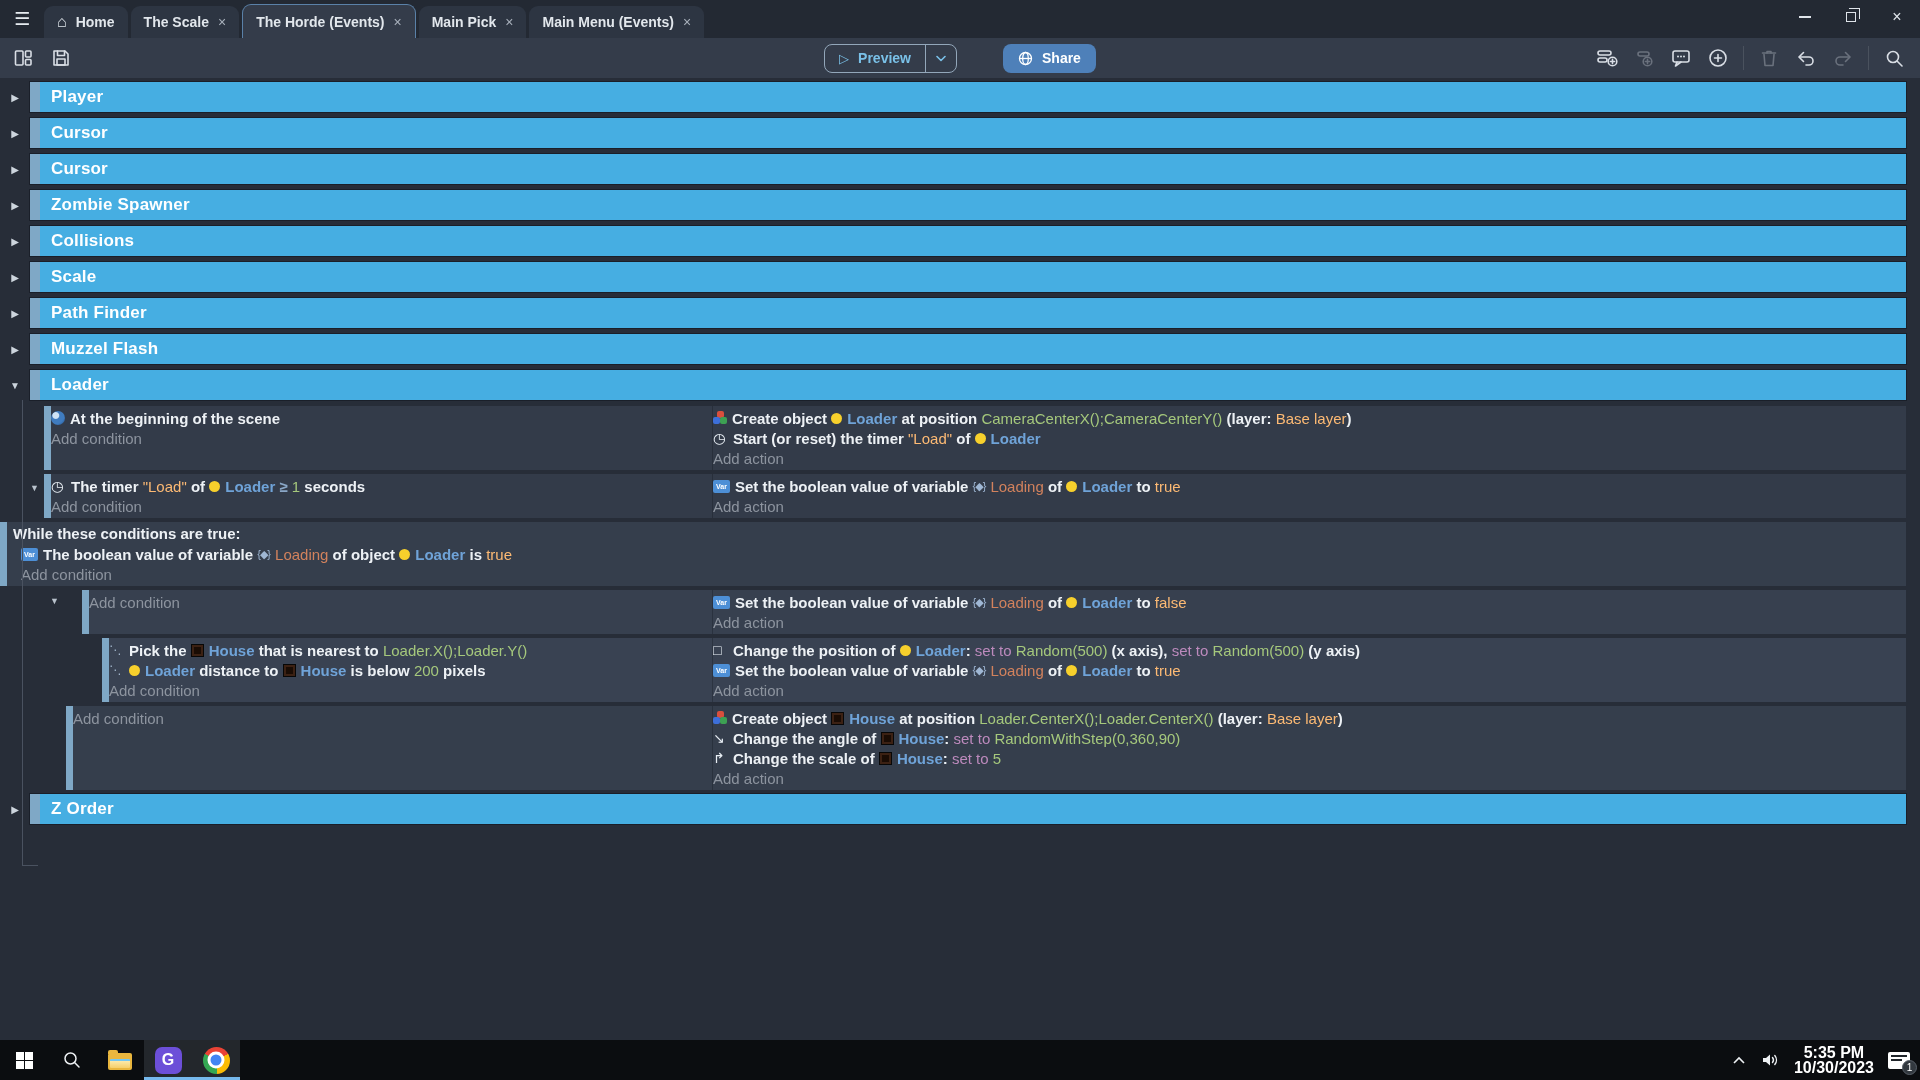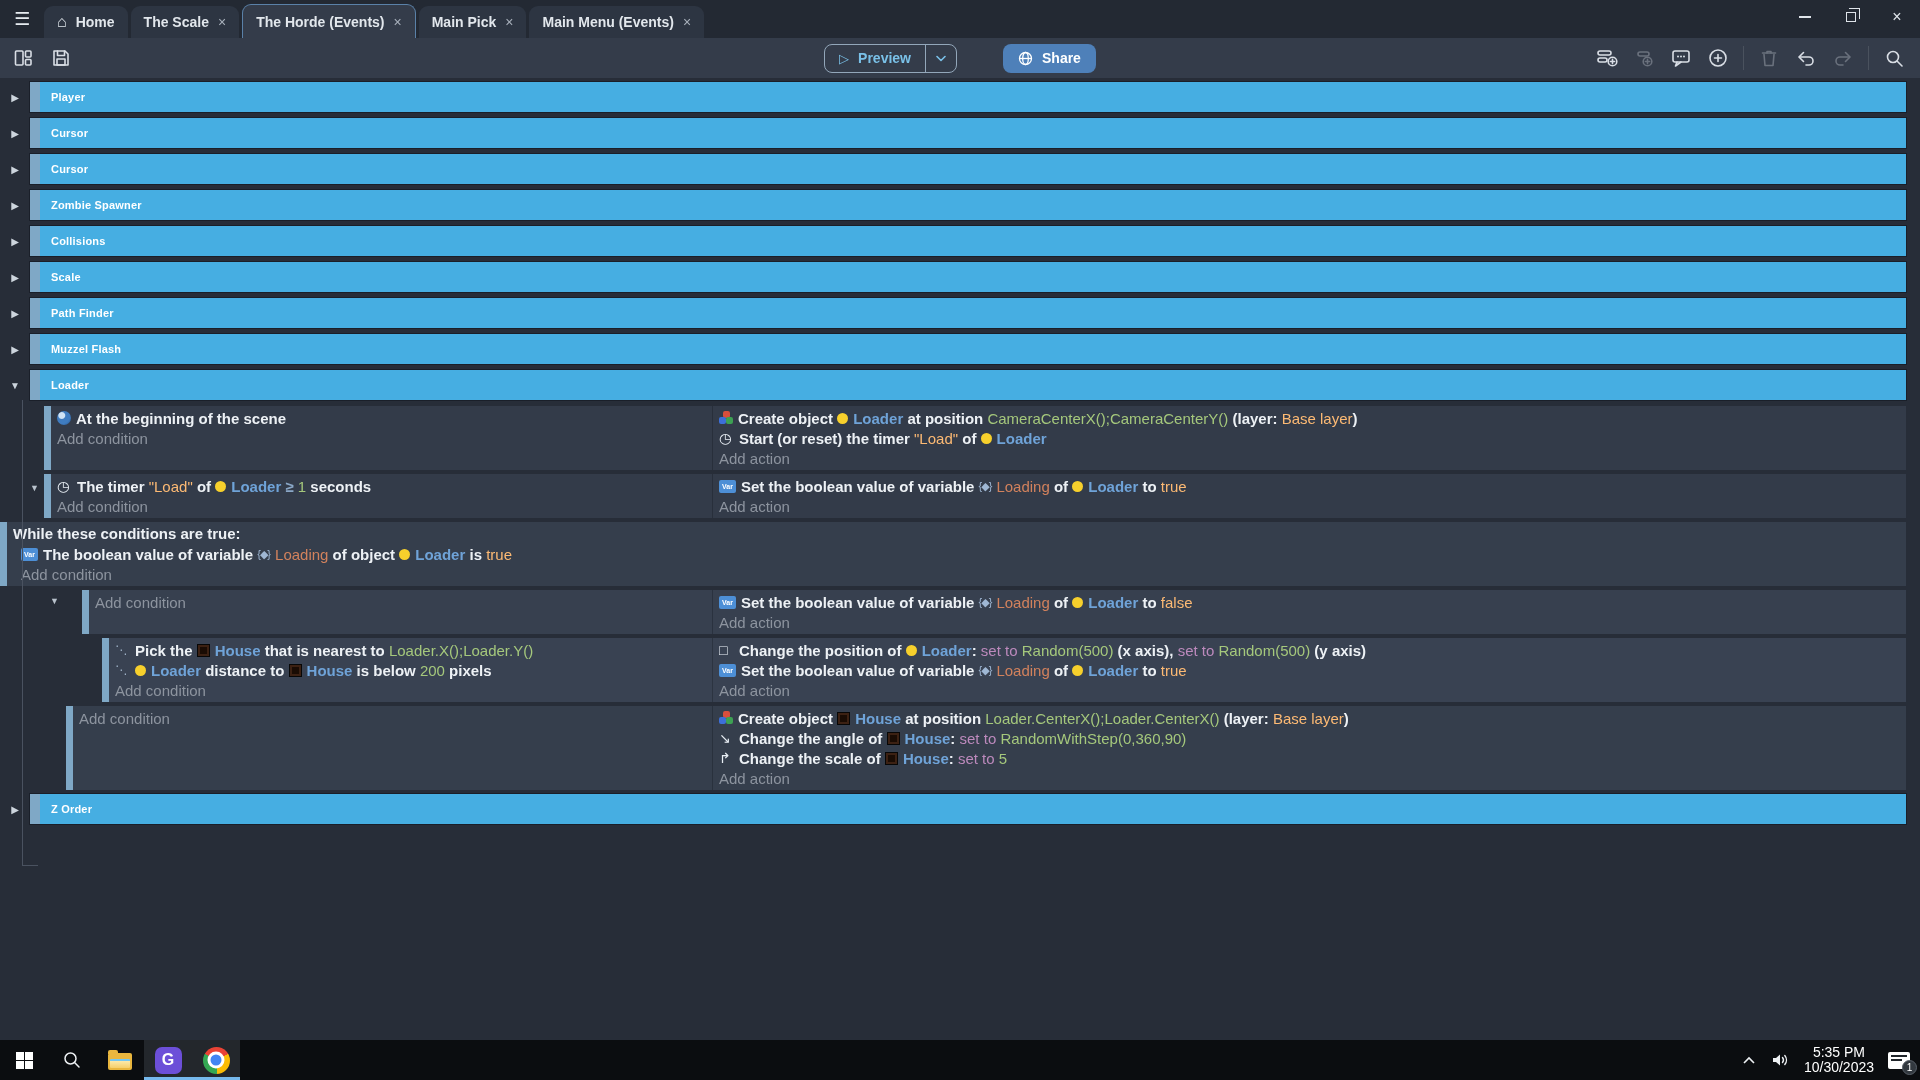--- a/index.html
+++ b/index.html
@@ -43,31 +43,31 @@
   .stroke-on  { stroke:#d9dee5; fill:none; stroke-width:1.6; stroke-linecap:round; stroke-linejoin:round; }
   .stroke-off { stroke:#6a717d; fill:none; stroke-width:1.6; stroke-linecap:round; stroke-linejoin:round; }
 
   
   .sheet { position:absolute; top:78px; left:0; right:0; bottom:40px; background:#272d38; padding-top:4px; overflow:hidden; }
   .group-row { display:flex; align-items:center; height:30px; margin-bottom:6px; }
   .g-arrow { width:30px; text-align:center; color:#cdd5dd; font-size:10px; cursor:pointer; }
   .g-bar { flex:1; height:30px; background:#46aee2; display:flex; align-items:center; margin-right:14px;
     box-shadow:0 0 0 1px rgba(10,16,24,.45); cursor:pointer; }
   .g-handle { width:10px; height:30px; background:#7fa8c6; margin-right:11px; }
-  .g-label { color:#fff; font-size:11px; font-weight:600; letter-spacing:.2px; }
+  .g-label { color:#fff; font-size:17px; font-weight:600; letter-spacing:.2px; }
 
   #loader-content { position:relative; }
   .evt-block { display:flex; background:#333b49; border-left:7px solid #7fa8c6; margin:0 14px 4px 0; }
   .evt-block.lvl1 { background:#353e4c; }
   .evt-block.lvl2 { background:#37404f; }
   .evt-block.lvl3 { background:#394252; }
   .block-left  { padding:2px 0; }
   .block-right { flex:1; padding:2px 0; border-left:1px solid rgba(20,26,34,.35); }
   .while-block { display:block; background:#353e4c; border-left:7px solid #7fa8c6; margin:0 14px 4px 0; padding:2px 0; }
-  .evt-line { display:flex; align-items:center; height:20px; padding-left:6px; font-size:15px; white-space:pre; cursor:pointer; }
+  .evt-line { display:flex; align-items:center; height:20px; font-size:15px; white-space:pre; cursor:pointer; }
   .while-hline { height:20px; line-height:20px; padding-left:6px; color:#edf1f5; font-weight:700; font-size:15px; }
   .while-block .evt-line { padding-left:14px; }
   .sub-arrow { position:absolute; color:#b9c2cc; font-size:9px; }
 
   .sg-w   { color:#edf1f5; font-weight:600; }
   .sg-g   { color:#8d949f; font-weight:400; }
   .sg-obj { color:#6fa3d8; font-weight:700; }
   .sg-expr{ color:#a5c87c; }
   .sg-str { color:#fdba74; }
   .sg-var { color:#d2825d; }
@@ -109,21 +109,21 @@
   .folder::before { content:""; position:absolute; top:-3px; left:0; width:10px; height:4px; background:#e9b63e; border-radius:2px 2px 0 0; }
   .folder::after { content:""; position:absolute; left:2px; top:6px; right:2px; bottom:2px;
     background:linear-gradient(#fce9a9,#f6cf6a); border-top:2px solid #74c7f2; border-radius:1px; }
   .gdicon { width:27px; height:27px; border-radius:7px; background:#6c4fd8; color:#fff; font-weight:700;
     font-size:16px; display:flex; align-items:center; justify-content:center; }
   .chrome { width:27px; height:27px; border-radius:50%; position:relative;
     background:conic-gradient(from -60deg, #ea4335 0 33.3%, #fbbc05 33.3% 66.6%, #34a853 66.6% 100%); }
   .chrome::after { content:""; position:absolute; left:50%; top:50%; transform:translate(-50%,-50%);
     width:11px; height:11px; background:#4285f4; border:3px solid #fff; border-radius:50%; }
   .tray { margin-left:auto; display:flex; align-items:center; gap:14px; padding-right:10px; color:#fff; }
-  .clock { text-align:center; font-size:14px; line-height:15px; }
+  .clock { text-align:center; font-size:16px; line-height:15px;font-weight:bold; }
   .notif { position:relative; width:22px; height:17px; background:#fff; border-radius:2px; }
   .notif i { position:absolute; left:3px; right:3px; height:2px; background:#20252b; }
   .notif i:nth-child(1){ top:3px; } .notif i:nth-child(2){ top:7px; right:8px; }
   .badge { position:absolute; right:-7px; bottom:-6px; width:15px; height:15px; border-radius:50%;
     background:#32383f; border:1px solid #585f68; color:#fff; font-size:10px;
     display:flex; align-items:center; justify-content:center; }
 </style>
 </head>
 <body>
 

